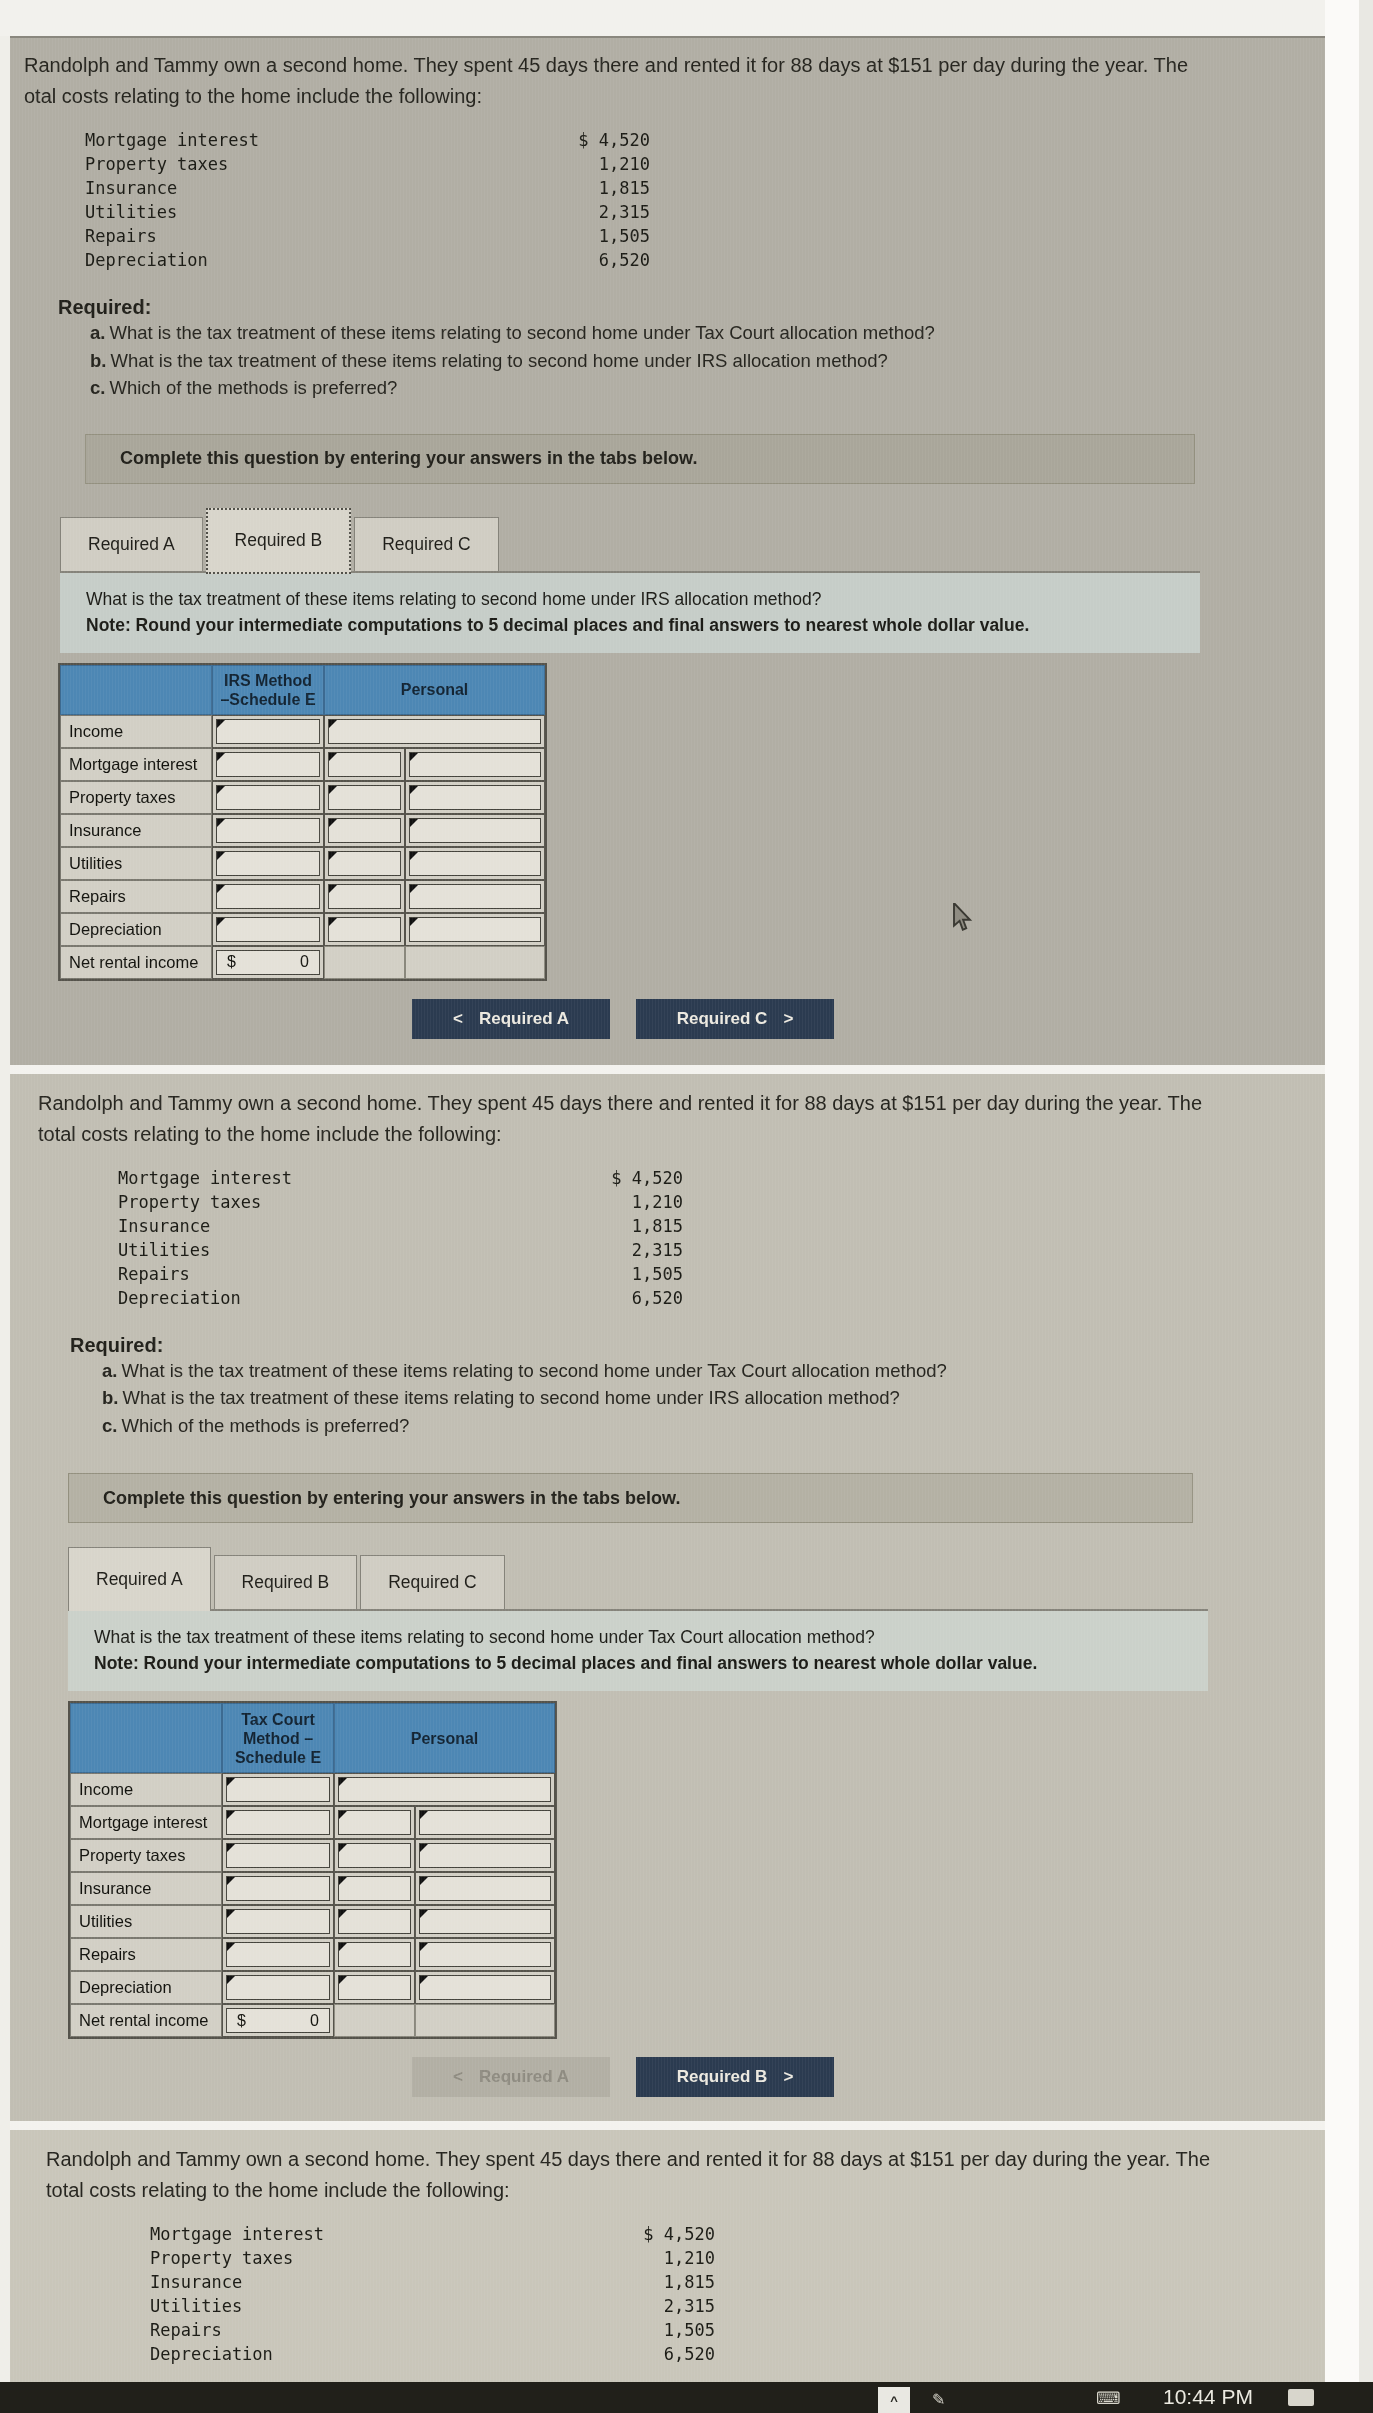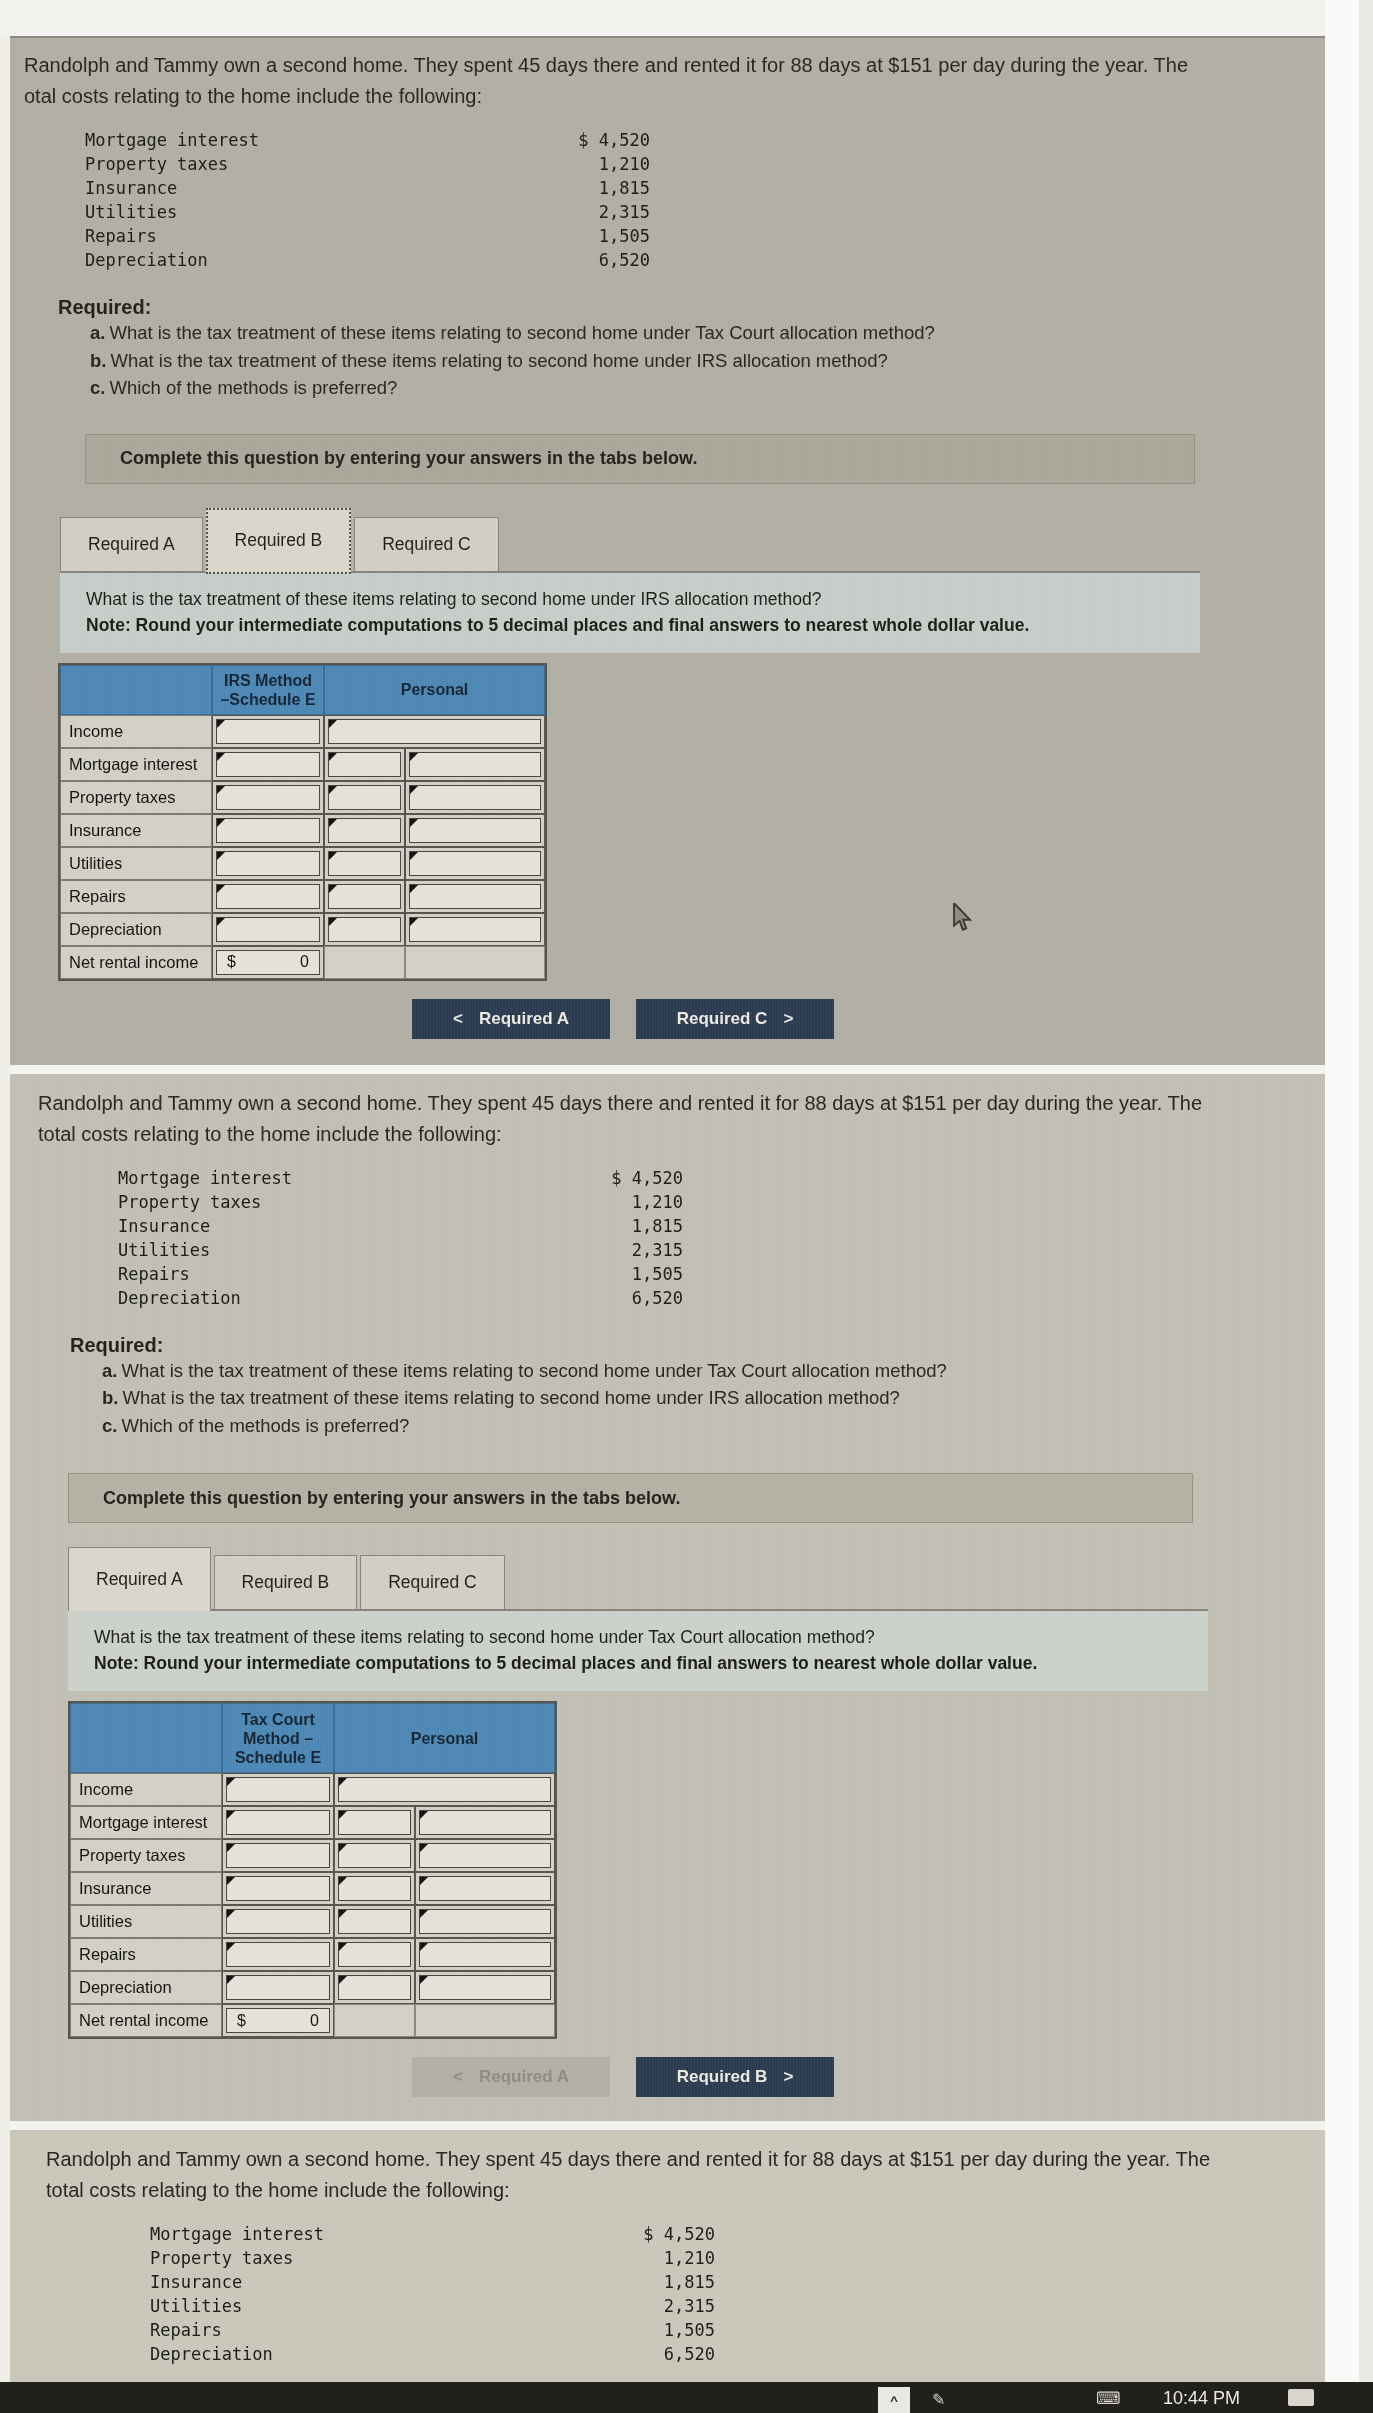--- a/index.html
+++ b/index.html
@@ -89,21 +89,21 @@
     display:flex;align-items:center;justify-content:center;gap:16px;cursor:pointer;}
   .navbtn .chev{font-size:17px;font-weight:bold;}
   .navbtn.disabled{background:#b2afa4;color:#8e8b81;}
 
   .taskbar{position:absolute;left:0;bottom:0;width:1373px;height:31px;background:#21201a;z-index:5;}
   .tb-item{position:absolute;bottom:4px;color:#d8d6cc;font-size:15px;}
   .tray-chevron{position:absolute;left:878px;bottom:0;width:32px;height:26px;background:#e9e8e2;
     color:#2a2a24;display:flex;align-items:center;justify-content:center;font-size:13px;font-weight:bold;cursor:pointer;}
   .tb-pen{left:932px;font-size:16px;cursor:pointer;}
   .tb-key{left:1096px;font-size:17px;cursor:pointer;}
-  .tb-time{left:1163px;font-size:18px;color:#eceae1;cursor:pointer;}
+  .tb-time{left:1163px;font-size:21px;color:#eceae1;cursor:pointer;}
   .tb-tray{left:1288px;width:26px;height:17px;background:#d8d6cc;border-radius:2px;bottom:7px;cursor:pointer;}
 
   .cursor{position:absolute;left:950px;top:903px;z-index:4;}
 </style>
 </head>
 <body>
 
 <div class="edge-top"></div>
 <div class="edge-left"></div>
 

